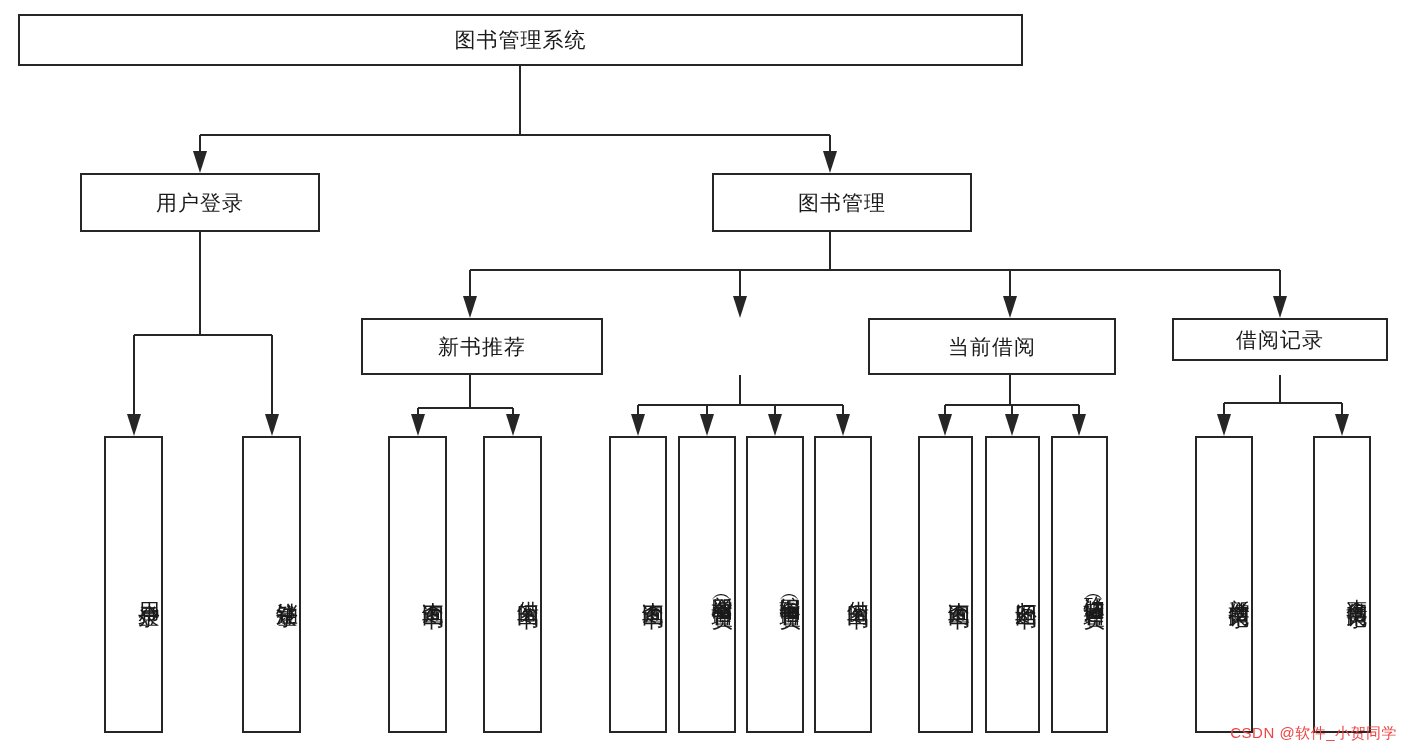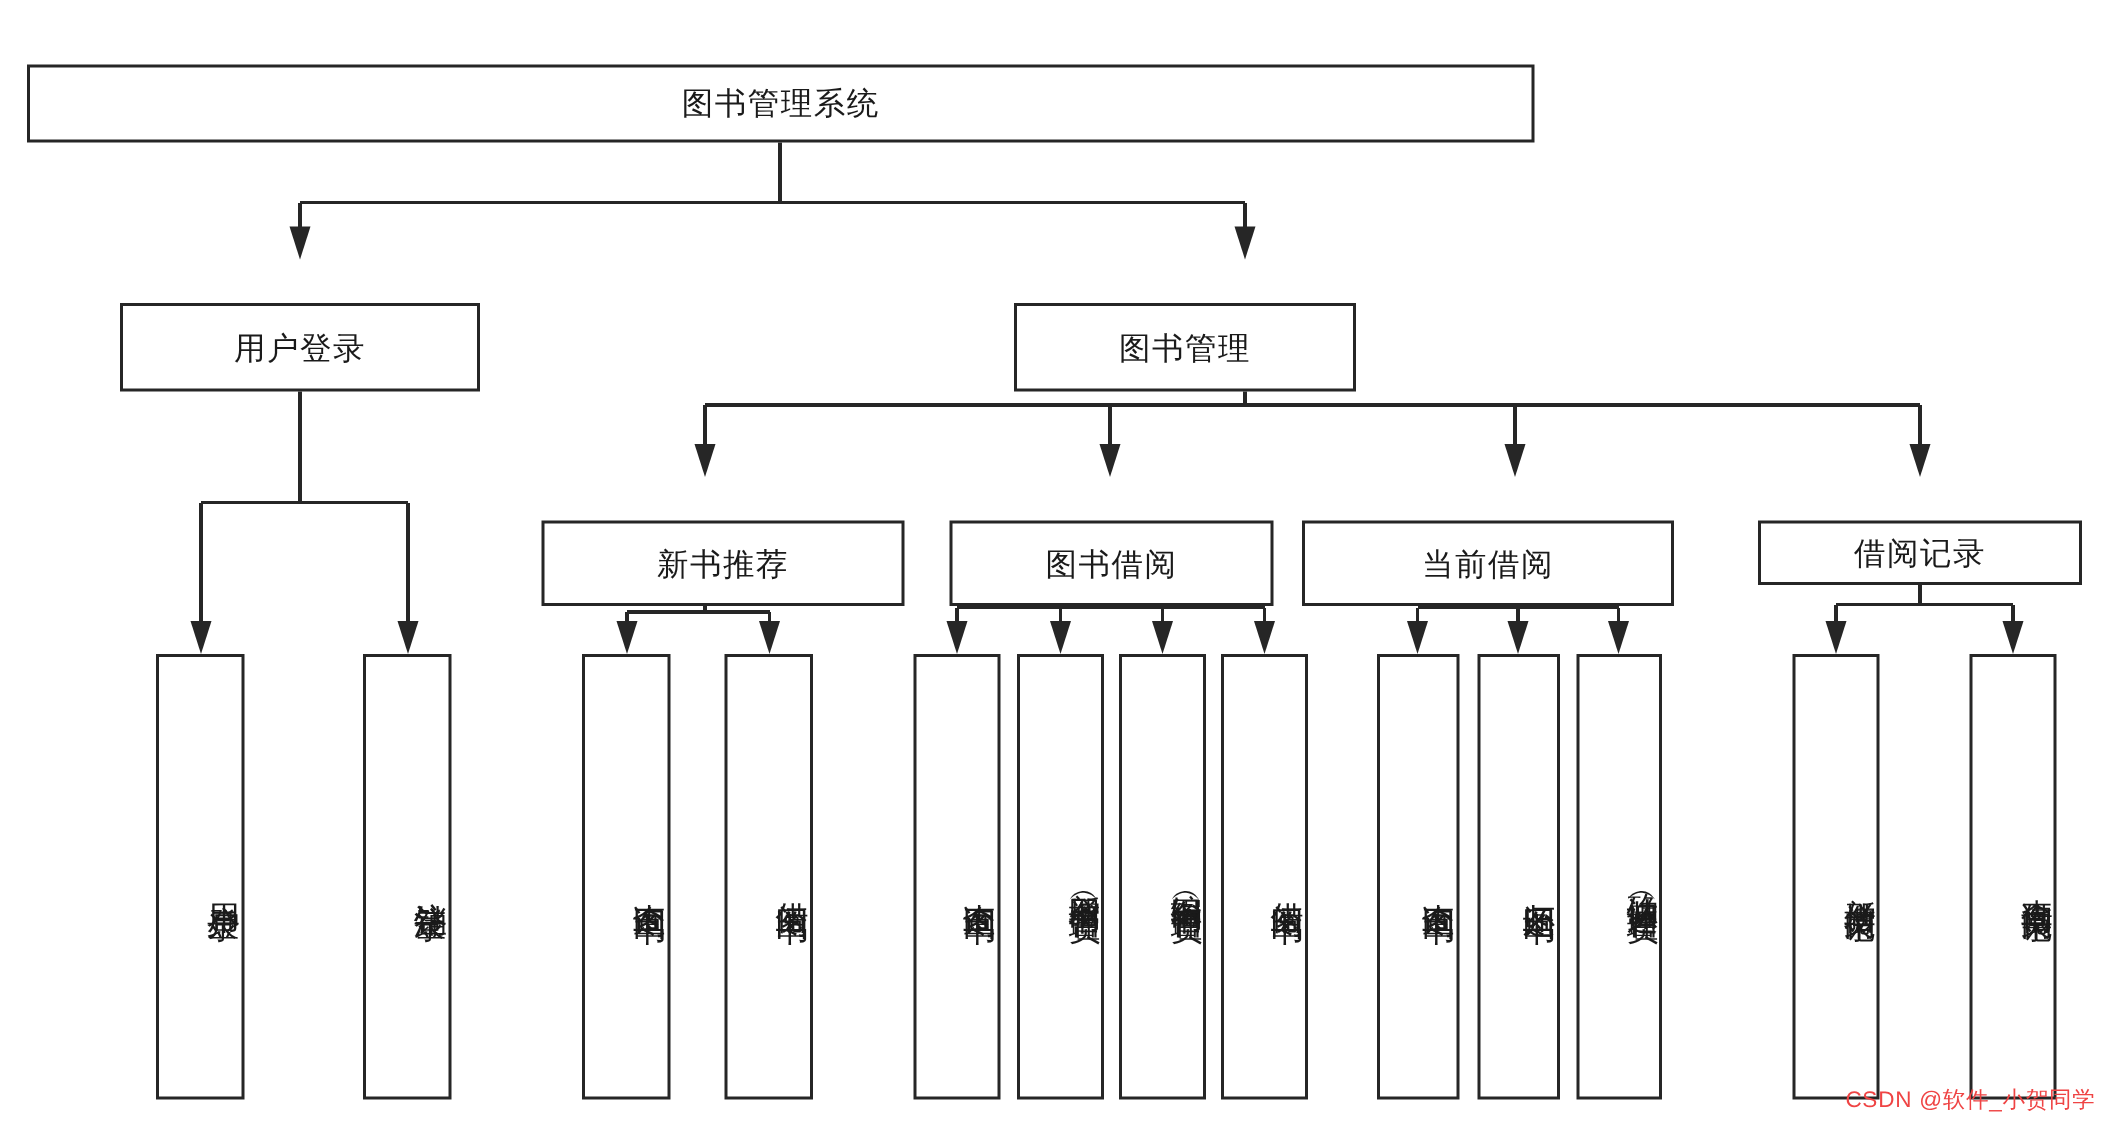--- a/index.html
+++ b/index.html
@@ -30,21 +30,20 @@
     background: #ffffff;
     color: #1a1a1a;
     display: flex;
     align-items: center;
     justify-content: center;
     text-align: center;
   }
   .node.h {
     font-size: 21px;
     letter-spacing: 1px;
-    margin-top: 29px;
   }
   .node.v {
     writing-mode: vertical-rl;
     text-orientation: upright;
     font-size: 22px;
     line-height: 1.12;
     letter-spacing: 2px;
     align-items: flex-start;
     justify-content: center;
     padding-top: 6px;
@@ -127,29 +126,26 @@
       <polygon points="1335,414 1349,414 1342,436" fill="#262626"></polygon>
     </svg>
 
   <div class="node h" id="n-root" style="left: 18px; top: 14px; width: 1005px; height: 52px;">
     <span>图书管理系统</span>
   </div>
 
   <div class="node h" id="n-l2-0" style="left: 80px; top: 173px; width: 240px; height: 59px;">
     <span>用户登录</span>
   </div>
-  <div class="node h" id="n-l2-1" style="left: 676px; top: 173px; width: 228px; height: 59px;">
+  <div class="node h" id="n-l2-1" style="left: 712px; top: 173px; width: 260px; height: 59px;">
     <span>图书管理</span>
   </div>
 
   <div class="node h" id="n-l3-0" style="left: 361px; top: 318px; width: 242px; height: 57px;">
     <span>新书推荐</span>
-  </div>
-  <div class="node h" id="n-l3-1" style="left: 633px; top: 318px; width: 216px; height: 57px;">
-    <span>图书借阅</span>
   </div>
   <div class="node h" id="n-l3-2" style="left: 868px; top: 318px; width: 248px; height: 57px;">
     <span>当前借阅</span>
   </div>
   <div class="node h" id="n-l3-3" style="left: 1172px; top: 318px; width: 216px; height: 43px;">
     <span>借阅记录</span>
   </div>
 
   <div class="node v" id="n-lf-0" style="left: 104px; top: 436px; width: 59px; height: 297px;">
     <span class="vtext">用户登录</span>

